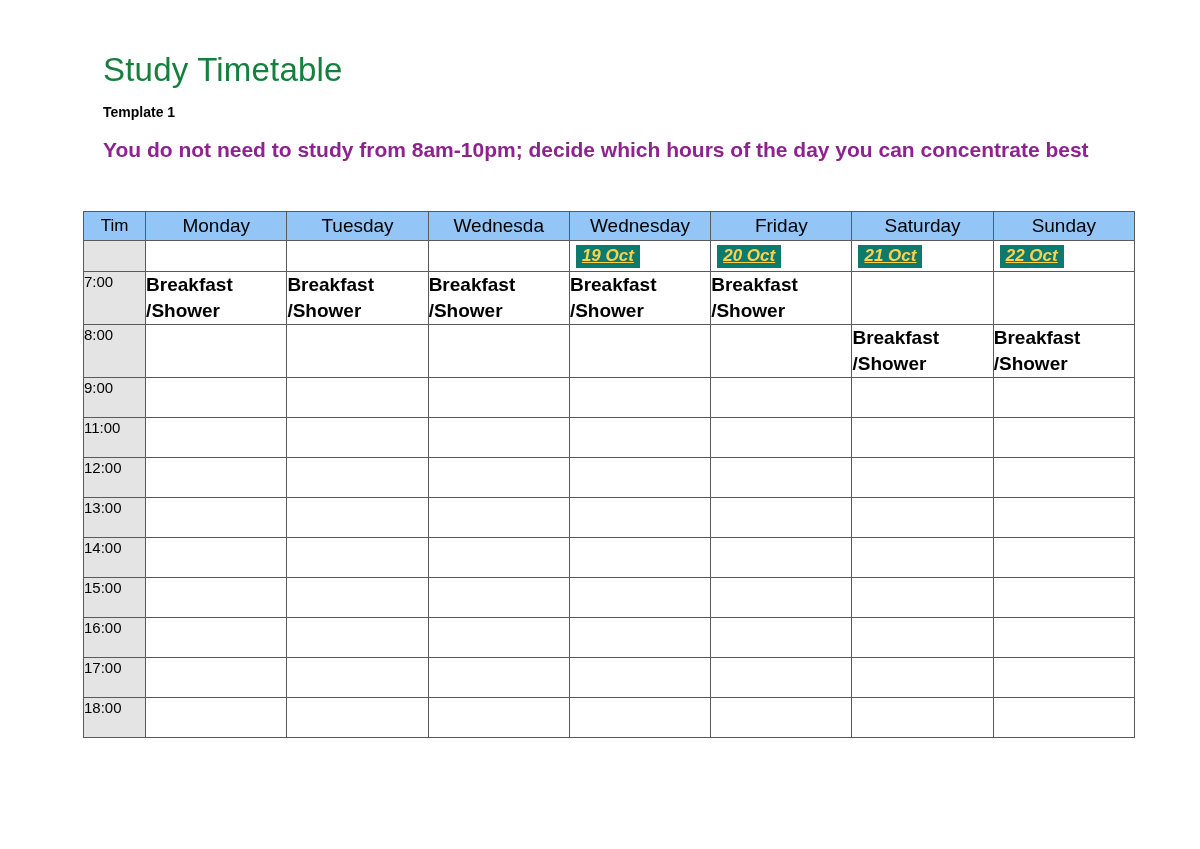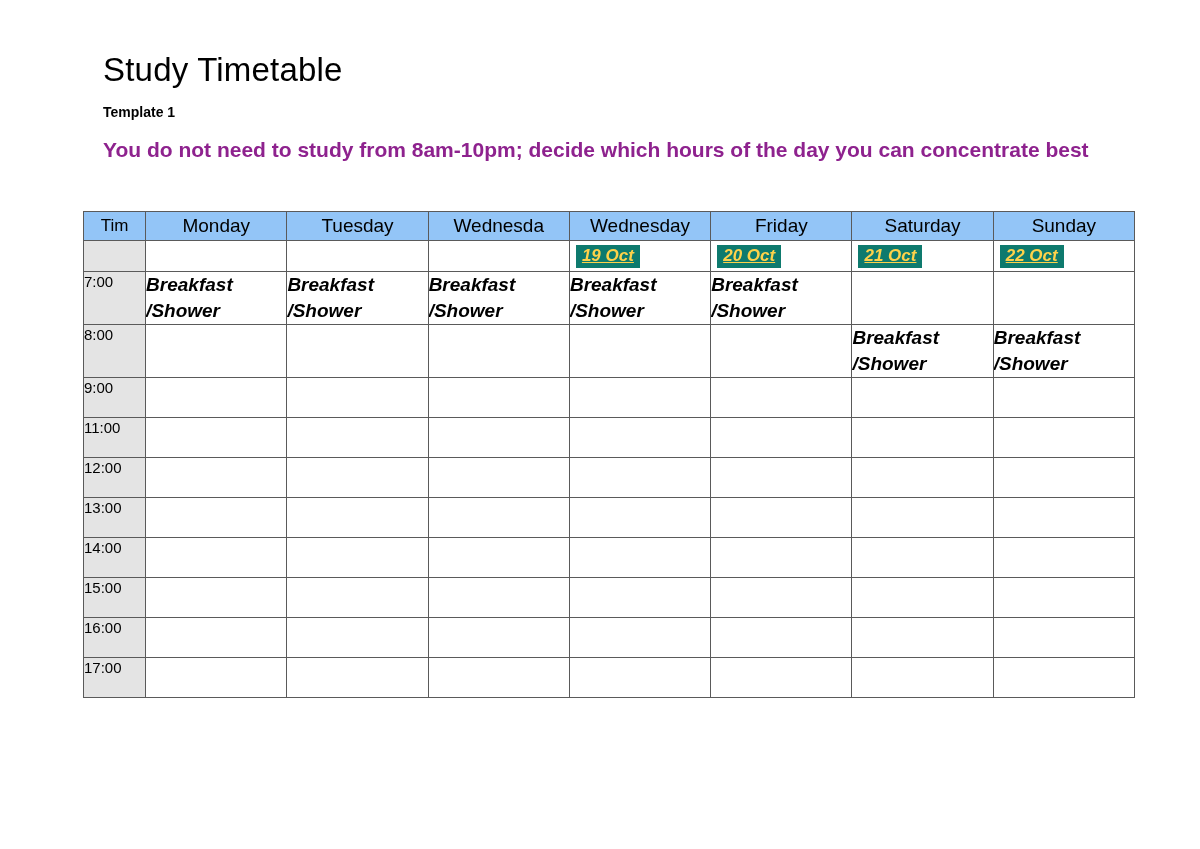--- a/index.html
+++ b/index.html
@@ -20,21 +20,21 @@
     left: 0; top: 0;
     width: 1200px;
     height: 849px;
   }
   .title {
     position: absolute;
     left: 103px;
     top: 50px;
     font-size: 33px;
     font-weight: 400;
-    color: #000000;
+    color: #15803d;
     letter-spacing: 0.2px;
     line-height: 40px;
     white-space: nowrap;
   }
   .template-label {
     position: absolute;
     left: 103px;
     top: 104px;
     font-size: 14px;
     font-weight: bold;
@@ -140,21 +140,20 @@
     text-align: left;
     vertical-align: top;
     word-break: break-word;
   }
   tr.r-tall td { height: 49px; }
   tr.r-short td { height: 39px; }
 
   .entry {
     display: block;
     white-space: pre-line;
-    font-style: italic;
   }
 </style>
 </head>
 <body>
 
 <div class="page">
 
   <div class="title">Study Timetable</div>
   <div class="template-label">Template 1</div>
   <div class="subtitle">You do not need to study from 8am-10pm; decide which hours of the day you can concentrate best</div>
@@ -308,17 +307,27 @@
           <tr class="r-short">
             <td class="time-cell">17:00</td>
             <td class="slot"></td>
             <td class="slot"></td>
             <td class="slot"></td>
             <td class="slot"></td>
             <td class="slot"></td>
             <td class="slot"></td>
             <td class="slot"></td>
           </tr>
+          <tr class="r-short">
+            <td class="time-cell">18:00</td>
+            <td class="slot"></td>
+            <td class="slot"></td>
+            <td class="slot"></td>
+            <td class="slot"></td>
+            <td class="slot"></td>
+            <td class="slot"></td>
+            <td class="slot"></td>
+          </tr>
         </tbody>
     </table>
   </div>
 
 </div>
 
 </body></html>

